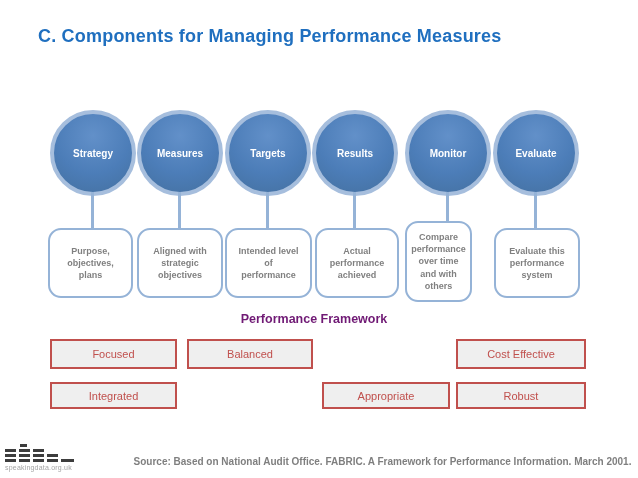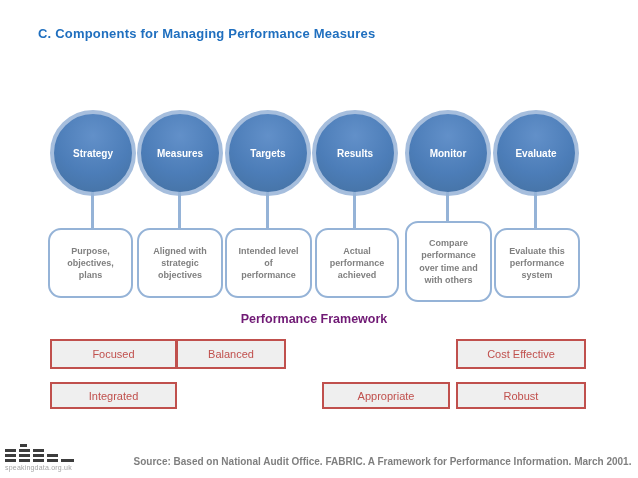--- a/index.html
+++ b/index.html
@@ -1,19 +1,19 @@
 <!DOCTYPE html>
 <html><head>
 <meta charset="utf-8">
 <style>
   html,body { margin:0; padding:0; background:#ffffff; }
   body { font-family:"Liberation Sans", sans-serif; }
   .slide { position:relative; width:638px; height:478px; background:#ffffff; overflow:hidden; }
 
-  .title { position:absolute; left:38px; top:26px; margin:0; font-size:13px; font-weight:700; color:#1F6FBF; letter-spacing:0.2px; }
+  .title { position:absolute; left:38px; top:26px; margin:0; font-size:18px; font-weight:700; color:#1F6FBF; letter-spacing:0.2px; }
 
   .circle { position:absolute; top:110px; width:86px; height:86px; box-sizing:border-box;
     border-radius:50%; border:4px solid #A6BEDD;
     background:radial-gradient(circle at 50% 28%, #6290C9 0%, #4C7DB8 55%, #44709F 100%);
     color:#ffffff; font-weight:700; font-size:10px;
     display:flex; align-items:center; justify-content:center; text-align:center; }
 
   .connector { position:absolute; top:192px; height:38px; width:3px; background:#95B3D7; }
 
   .desc-box { position:absolute; top:228px; height:70px; box-sizing:border-box;
@@ -58,27 +58,27 @@
   <div class="connector" style="left:178px"></div>
   <div class="connector" style="left:266px"></div>
   <div class="connector" style="left:353px"></div>
   <div class="connector" style="left:446px"></div>
   <div class="connector" style="left:534px"></div>
 
   <div class="desc-box" style="left:48px;width:85px">Purpose, objectives, plans</div>
   <div class="desc-box" style="left:137px;width:86px">Aligned with strategic objectives</div>
   <div class="desc-box" style="left:225px;width:87px">Intended level of performance</div>
   <div class="desc-box" style="left:315px;width:84px">Actual performance achieved</div>
-  <div class="desc-box tall" style="left:405px;width:87px">Compare performance over time and with others</div>
+  <div class="desc-box tall" style="left:405px;width:67px">Compare performance over time and with others</div>
   <div class="desc-box" style="left:494px;width:86px">Evaluate this performance system</div>
 
   <div class="fw-heading">Performance Framework</div>
 
   <div class="fw-box" style="left:50px;top:339px;width:127px;height:30px">Focused</div>
-  <div class="fw-box" style="left:176px;top:339px;width:110px;height:30px">Balanced</div>
+  <div class="fw-box" style="left:187px;top:339px;width:126px;height:30px">Balanced</div>
   <div class="fw-box" style="left:456px;top:339px;width:130px;height:30px">Cost Effective</div>
   <div class="fw-box" style="left:50px;top:382px;width:127px;height:27px">Integrated</div>
   <div class="fw-box" style="left:322px;top:382px;width:128px;height:27px">Appropriate</div>
   <div class="fw-box" style="left:456px;top:382px;width:130px;height:27px">Robust</div>
 
   <div class="source">Source: Based on National Audit Office. FABRIC. A Framework for Performance Information. March 2001.</div>
 
   <div class="logo">
     <div>
       <div class="logo-row indent">

